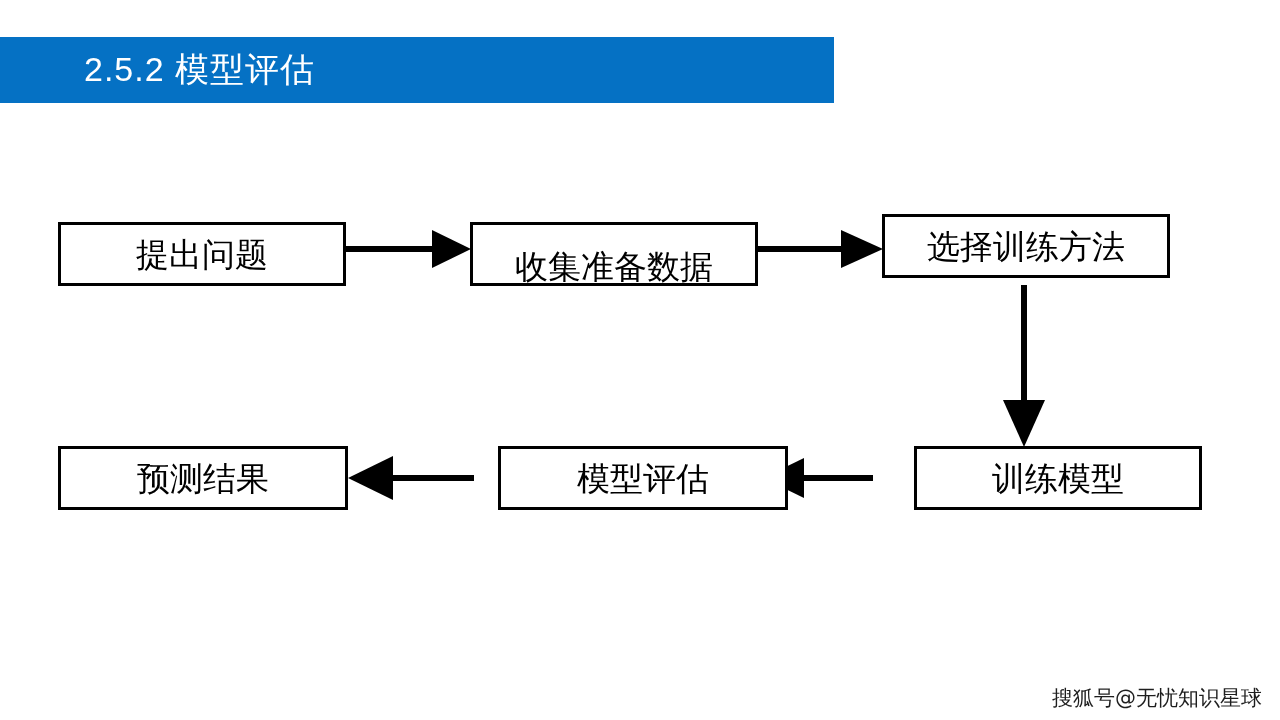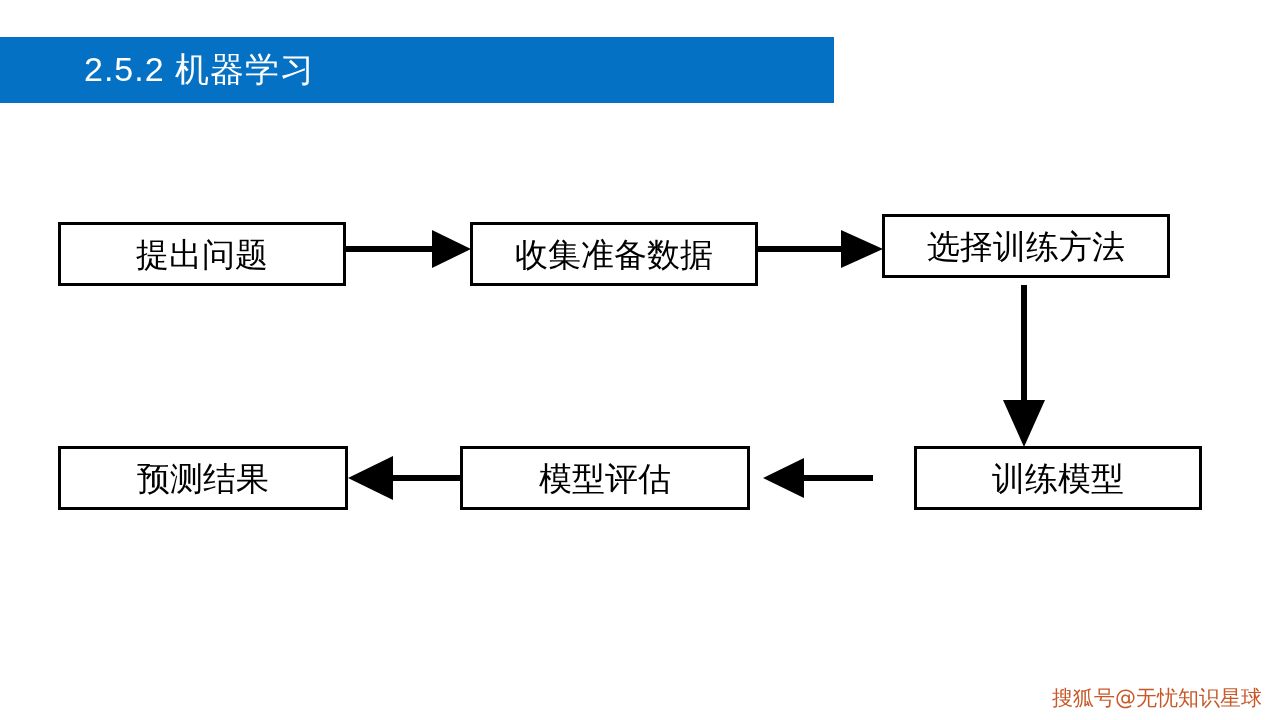--- a/index.html
+++ b/index.html
@@ -59,54 +59,54 @@
   .node-label {
     font-family: "DejaVu Serif", "Liberation Serif", serif;
     font-size: 33px;
     color: #000000;
     line-height: 1;
     white-space: nowrap;
   }
 
   
   #node-ask       { left: 58px;  top: 222px; width: 288px; height: 64px; }
-  #node-collect   { left: 470px; top: 222px; width: 288px; height: 64px; }
+  #node-collect   { left: 470px; top: 222px; width: 288px; height: 64px; align-items: flex-end; }
   #node-method    { left: 882px; top: 214px; width: 288px; height: 64px; }
   #node-predict   { left: 58px;  top: 446px; width: 290px; height: 64px; }
-  #node-evaluate  { left: 460px; top: 446px; width: 290px; height: 64px; }
+  #node-evaluate  { left: 498px; top: 446px; width: 290px; height: 64px; }
   #node-train     { left: 872px; top: 446px; width: 288px; height: 64px; margin-left: 42px; }
 
   
   #connectors {
     position: absolute;
     left: 0;
     top: 0;
     width: 1280px;
     height: 720px;
     z-index: 2;
   }
 
   
   #watermark {
     position: absolute;
     right: 18px;
     bottom: 8px;
     font-family: "DejaVu Sans", "Liberation Sans", sans-serif;
     font-size: 21px;
-    color: #c2410c;
+    color: #000000;
     opacity: 0.88;
     white-space: nowrap;
     letter-spacing: 0px;
   }
 </style>
 </head>
 <body>
 
 <div id="title-banner">
-  <div id="title-text">2.5.2 机器学习</div>
+  <div id="title-text">2.5.2 模型评估</div>
 </div>
 
 <div id="flowchart">
 
   <svg id="connectors" viewBox="0 0 1280 720">
 
     <g>
       <line x1="346" y1="249" x2="436" y2="249" stroke="#000000" stroke-width="6"></line>
       <polygon points="432,230 471,249 432,268" fill="#000000"></polygon>
     </g>

